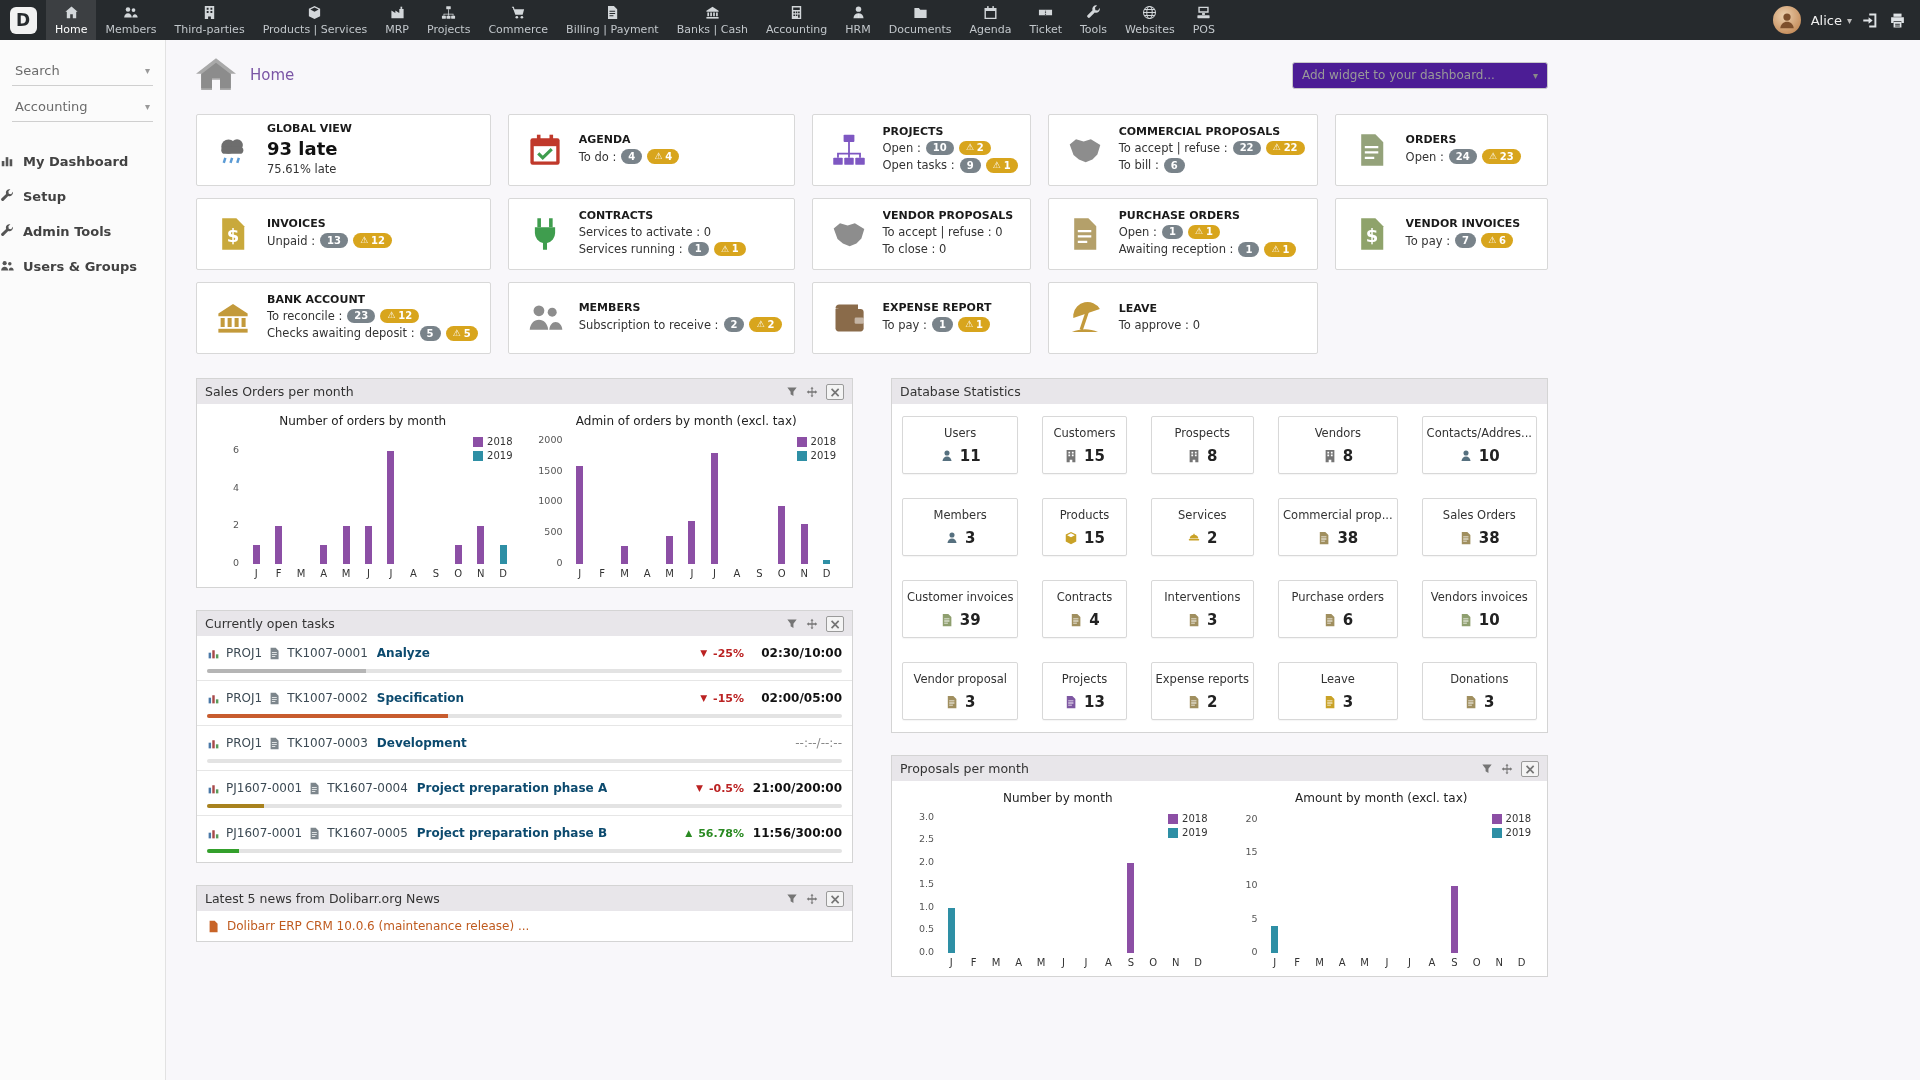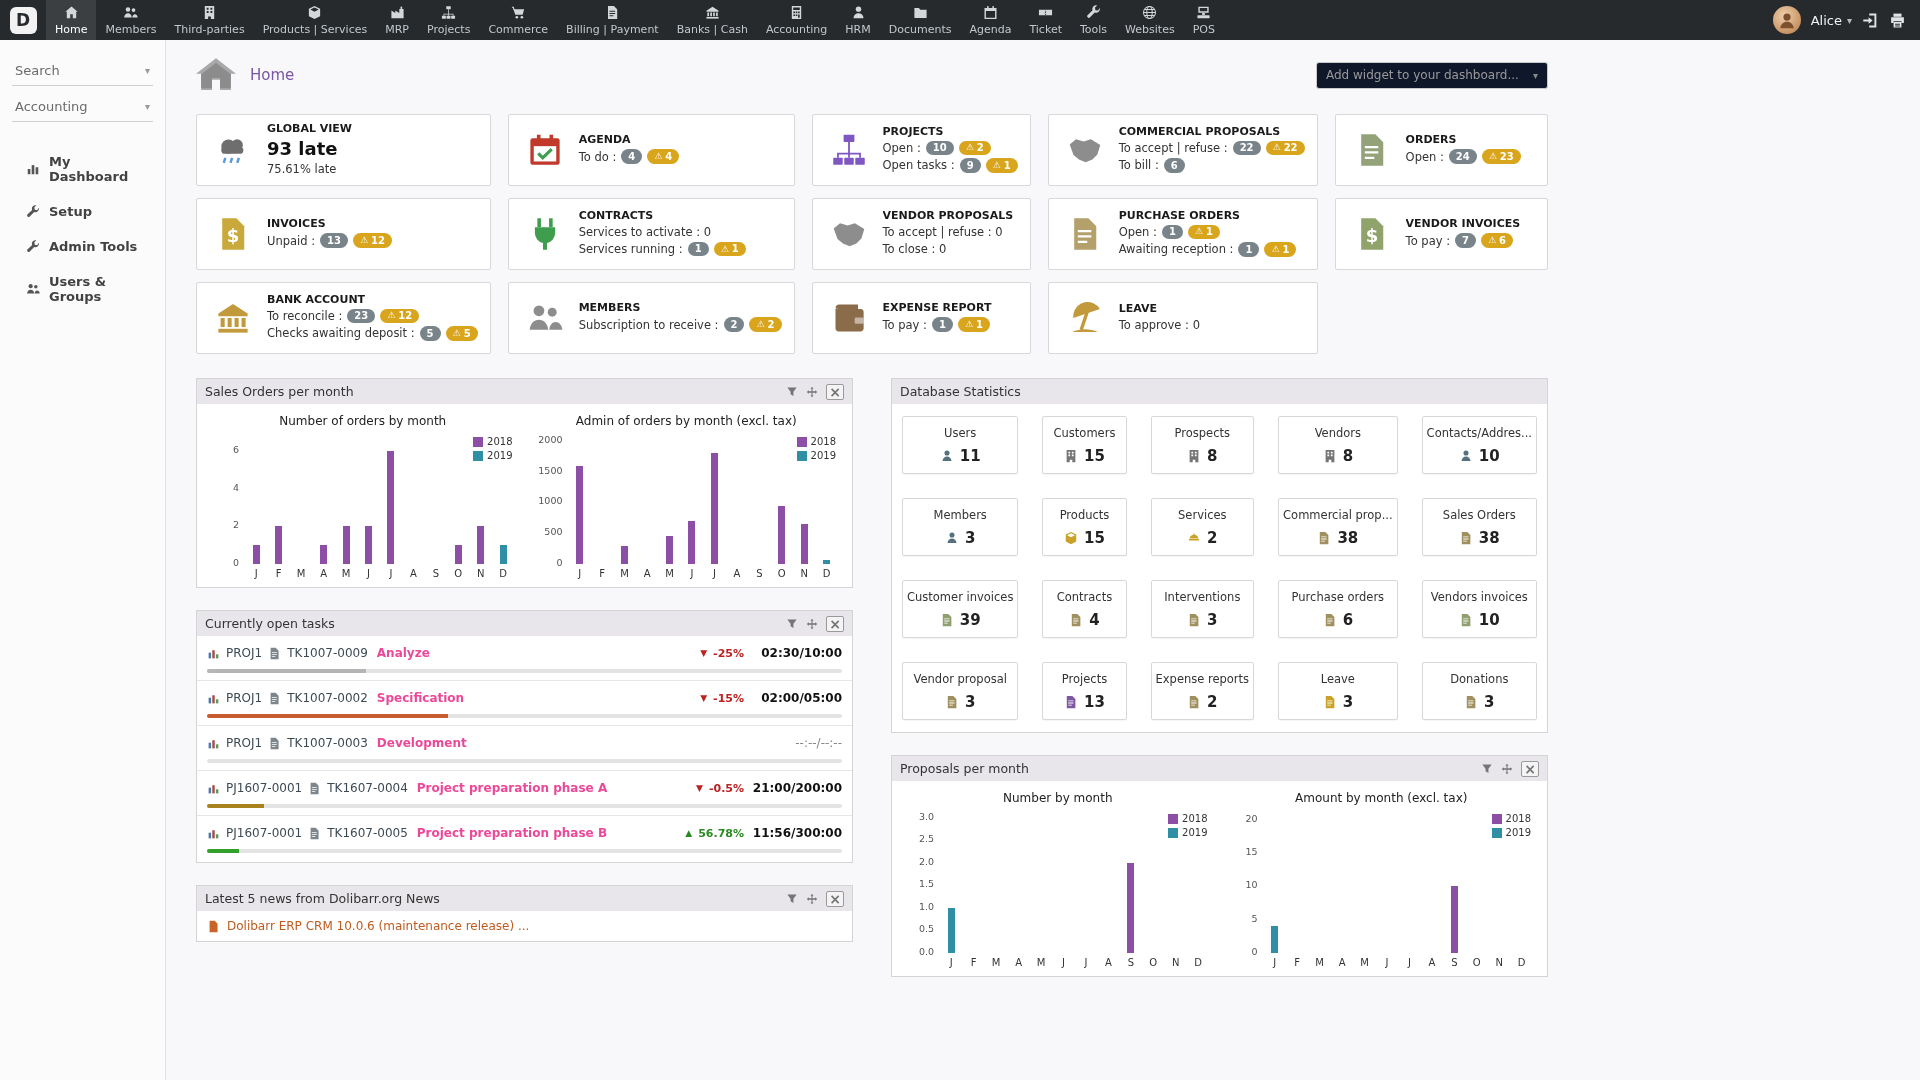--- a/index.html
+++ b/index.html
@@ -32,33 +32,33 @@
   .nav-tool { color:#dfe3e6; cursor:pointer; }
   .nav-tool svg { width:17px; height:17px; }
 
   
   .layout { display:flex; height:1040px; }
   .sidebar { width:166px; background:#fbfbfb; border-right:1px solid #e2e2e2; padding-top:10px; flex-shrink:0; }
   .side-select { margin:6px 12px 0; padding:7px 3px; border-bottom:1px solid #cfcfcf; color:#6b6b6b; font-size:13px;
     display:flex; justify-content:space-between; align-items:center; cursor:pointer; }
   .side-select .caret { color:#999; font-size:10px; }
   #side-nav { margin-top:22px; }
-  .side-item { display:flex; align-items:center; gap:9px; padding:10px 26px; font-size:13px; font-weight:bold;
+  .side-item { display:flex; align-items:flex-start; gap:9px; padding:10px 0; font-size:13px; font-weight:bold;
     color:#424242; cursor:pointer; }
   .side-item .icon { color:#555; }
   .side-item .icon svg { width:14px; height:14px; }
 
   main { flex:1; padding:12px 0 0 30px; overflow:hidden; }
   .content { width:1352px; }
 
   .page-head { display:flex; align-items:center; gap:14px; margin-bottom:16px; height:46px; }
   .home-pictogram svg { width:40px; height:34px; }
   .page-title { font-size:15px; color:#7a55a5; font-weight:500; margin:0; }
-  .add-widget { margin-left:auto; width:232px; height:27px; border:1px solid #c9c9c9; border-radius:3px;
-    background:#0f172a; color:#999; font-size:12px; display:flex; align-items:center; justify-content:space-between;
+  .add-widget { margin-left:auto; width:256px; height:27px; border:1px solid #c9c9c9; border-radius:3px;
+    background:#4c1d95; color:#999; font-size:12px; display:flex; align-items:center; justify-content:space-between;
     padding:0 9px; cursor:pointer; }
   .add-widget .caret { color:#888; font-size:10px; }
 
   
   #widget-grid { display:grid; grid-template-columns:repeat(5,1fr); gap:12px 17px; margin-bottom:24px; }
   .widget { background:#fff; border:1px solid #d8d8d8; border-radius:2px; display:flex; align-items:center;
     gap:10px; height:72px; padding:8px 12px; cursor:pointer; }
   .w-icon { width:48px; display:flex; justify-content:center; flex-shrink:0; }
   .w-icon svg { width:36px; height:36px; }
   .w-body { flex:1; min-width:0; }
@@ -98,21 +98,21 @@
   .xlabels { display:flex; margin-left:38px; margin-right:4px; margin-top:4px; }
   .xlabels span { flex:1; text-align:center; font-size:10px; color:#333; }
 
   
   #tasks-body { padding:0 0 2px; }
   .task-row { padding:6px 10px 0; border-bottom:1px solid #e6e6e6; }
   .task-row:last-child { border-bottom:none; }
   .task-line { display:flex; align-items:center; gap:6px; font-size:12px; height:22px; }
   .task-line .icon svg { width:13px; height:13px; }
   .ref { color:#3c4a54; cursor:pointer; }
-  .task-label { font-weight:bold; color:#ec4899; margin-left:3px; white-space:nowrap; overflow:hidden; }
+  .task-label { font-weight:bold; color:#0c4a6e; margin-left:3px; white-space:nowrap; overflow:hidden; }
   .flex-sp { flex:1; }
   .trend { font-size:9px; }
   .trend.down, .pct.down { color:#b22; }
   .trend.up, .pct.up { color:#2a8a22; }
   .pct { font-size:11px;font-weight:bold; }
   .time { font-weight:bold; color:#111; min-width:92px; text-align:right; }
   .time.muted { color:#888; font-weight:normal; }
   .progress { height:4px; background:#e3e3e3; border-radius:2px; margin:5px 0 7px; overflow:hidden; }
   .progress .fill { height:100%; }
 
@@ -860,21 +860,21 @@
                         <rect x="6.5" y="4" width="3" height="10" fill="#a84a4a"></rect>
                         <rect x="11" y="9" width="3" height="5" fill="#5a9a5a"></rect>
                       </svg>
                     </span>
                     <a class="ref">PROJ1</a>
                     <span class="icon">
                       <svg viewBox="0 0 16 16">
                         <path fill-rule="evenodd" d="M3.2 1h6.3L13 4.5V15H3.2Z M4.8 6.2h6v1h-6Z M4.8 8.6h6v1h-6Z M4.8 11h4.2v1H4.8Z" fill="#7d868c"></path>
                       </svg>
                     </span>
-                    <a class="ref">TK1007-0009</a>
+                    <a class="ref">TK1007-0001</a>
                     <span class="task-label">Analyze</span>
                     <span class="flex-sp"></span>
                     <span class="trend down">▼</span>
                     <span class="pct down">-25%</span>
                     <span class="time">02:30/10:00</span>
                   </div>
                   <div class="progress">
                     <div class="fill" style="width:25%;background:#b5b5b5"></div>
                   </div>
                 </div>

